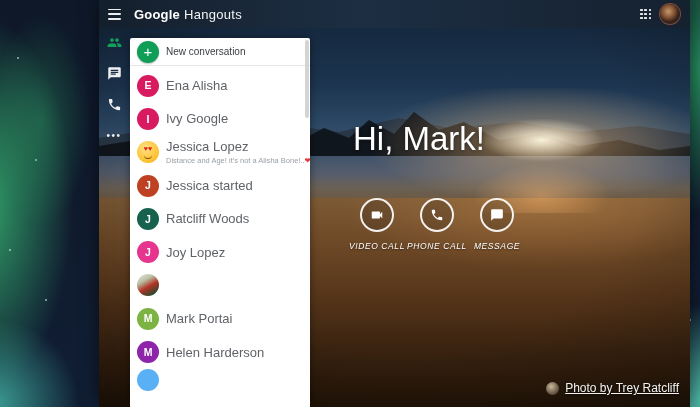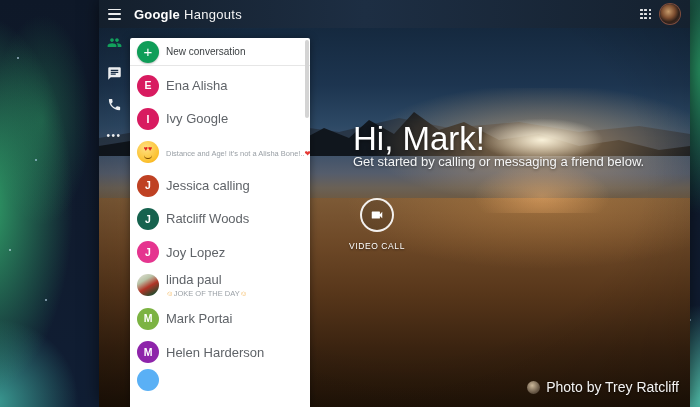--- a/index.html
+++ b/index.html
@@ -89,29 +89,29 @@
   .c-name{font-size:13px;color:#5f6368;white-space:nowrap;}
   .c-snippet{font-size:7.5px;color:#9aa0a6;white-space:nowrap;margin-top:2px;}
   .emoji-y{color:#f2a93b;}
   .emoji-r{color:#e53935;}
   .scroll-thumb{position:absolute;top:2px;right:1px;width:4px;height:78px;border-radius:2px;background:#d4d4d4;cursor:pointer;}
 
   
   .main{position:absolute;inset:0;z-index:3;}
   .greeting{position:absolute;left:254px;top:92px;color:#fff;font-size:33px;font-weight:400;text-shadow:0 1px 4px rgba(0,0,0,0.45);}
   .subtitle{position:absolute;left:254px;top:126px;color:#f4f5f6;font-size:13px;text-shadow:0 1px 3px rgba(0,0,0,0.45);}
-  .actions{position:absolute;left:0;top:170px;width:100%;height:60px;}
+  .actions{position:absolute;left:0;top:170px;width:100%;height:60px;font-style:italic;}
   .action{position:absolute;width:70px;display:flex;flex-direction:column;align-items:center;cursor:pointer;}
   .action-circle{width:34px;height:34px;border-radius:50%;border:2px solid rgba(255,255,255,0.92);box-sizing:border-box;
     background:rgba(15,15,15,0.18);display:flex;align-items:center;justify-content:center;}
   .action-label{margin-top:9px;color:#fff;font-size:8.5px;letter-spacing:0.6px;text-shadow:0 1px 2px rgba(0,0,0,0.5);white-space:nowrap;}
   .credit{position:absolute;right:11px;bottom:12px;display:flex;align-items:center;z-index:4;}
   .credit-avatar{width:13px;height:13px;border-radius:50%;margin-right:6px;
     background:radial-gradient(circle at 40% 35%, #cbb89a 0%, #6a5a48 60%, #3a2f26 100%);}
-  .credit-text{color:rgba(255,255,255,0.95);font-size:14px;text-shadow:0 1px 2px rgba(0,0,0,0.6);}
+  .credit-text{color:rgba(255,255,255,0.95);font-size:12px;text-shadow:0 1px 2px rgba(0,0,0,0.6);text-decoration:underline;}
 </style>
 </head>
 <body>
 
 <div class="desktop">
   <div class="stars"></div>
 
   <div class="app">
 
     <div class="topbar">
@@ -146,30 +146,45 @@
         <path fill="#26313f" opacity="0.8" d="M0,62 L0,40 L60,30 L120,38 L180,26 L240,34 L300,20 L350,30 L420,24 L480,34 L540,28 L591,36 L591,62 Z"></path>
         <path fill="#10151b" opacity="0.96" d="M0,62 L0,48 L50,40 L100,48 L150,36 L195,46 L225,30 L250,40 L270,22 L295,36 L315,14 L340,32 L365,24 L400,42 L440,36 L480,48 L520,42 L560,52 L591,48 L591,62 Z"></path>
       </svg>
       <div class="lake"></div>
       <div class="ground"></div>
       <div class="glow"></div>
       <div class="vignette"></div>
 
       <div class="main">
         <div class="greeting">Hi, Mark!</div>
-        <div class="subtitle">Get started by calling or messaging a friend below.</div>
         <div class="actions">
             <div class="action" style="left: 243px;">
               <div class="action-circle">
                 <svg width="14" height="14" viewBox="0 0 24 24">
                   <path fill="#ffffff" d="M17 10.5V7c0-.55-.45-1-1-1H4c-.55 0-1 .45-1 1v10c0 .55.45 1 1 1h12c.55 0 1-.45 1-1v-3.5l4 4v-11l-4 4z"></path>
                 </svg>
               </div>
               <div class="action-label">VIDEO CALL</div>
             </div>
+            <div class="action" style="left: 303px;">
+              <div class="action-circle">
+                <svg width="14" height="14" viewBox="0 0 24 24">
+                  <path fill="#ffffff" d="M6.62 10.79c1.44 2.83 3.76 5.14 6.59 6.59l2.2-2.2c.27-.27.67-.36 1.02-.24 1.12.37 2.33.57 3.57.57.55 0 1 .45 1 1V20c0 .55-.45 1-1 1-9.39 0-17-7.61-17-17 0-.55.45-1 1-1h3.5c.55 0 1 .45 1 1 0 1.25.2 2.45.57 3.57.11.35.03.74-.25 1.02l-2.2 2.2z"></path>
+                </svg>
+              </div>
+              <div class="action-label">PHONE CALL</div>
+            </div>
+            <div class="action" style="left: 363px;">
+              <div class="action-circle">
+                <svg width="14" height="14" viewBox="0 0 24 24">
+                  <path fill="#ffffff" d="M20 2H4c-1.1 0-2 .9-2 2v18l4-4h14c1.1 0 2-.9 2-2V4c0-1.1-.9-2-2-2z"></path>
+                </svg>
+              </div>
+              <div class="action-label">MESSAGE</div>
+            </div>
           </div>
         <div class="credit">
           <div class="credit-avatar"></div>
           <div class="credit-text">Photo by Trey Ratcliff</div>
         </div>
       </div>
 
       <div class="rail">
           <div class="rail-btn">
             <svg width="15" height="15" viewBox="0 0 24 24">
@@ -209,47 +224,44 @@
               <div class="c-text">
                 <div class="c-name">Ivy Google</div>
               </div>
             </div>
             <div class="contact-row">
               <div class="avatar av-emoji">
                 <span class="em-eyes">♥♥</span>
                 <span class="em-mouth"></span>
               </div>
               <div class="c-text">
+                <div class="c-name">Jessica Lopez</div>
                 <div class="c-snippet"><span>Distance and Age! it's not a Alisha Bone!..</span><span class="emoji-r">❤❤</span></div>
               </div>
             </div>
             <div class="contact-row">
               <div class="avatar" style="background: rgb(191, 65, 35);">J</div>
               <div class="c-text">
-                <div class="c-name">Jessica calling</div>
+                <div class="c-name">Jessica started</div>
               </div>
             </div>
             <div class="contact-row">
               <div class="avatar" style="background: rgb(22, 98, 78);">J</div>
               <div class="c-text">
                 <div class="c-name">Ratcliff Woods</div>
               </div>
             </div>
             <div class="contact-row">
               <div class="avatar" style="background: rgb(229, 53, 143);">J</div>
               <div class="c-text">
                 <div class="c-name">Joy Lopez</div>
               </div>
             </div>
             <div class="contact-row">
               <div class="avatar av-linda"></div>
-              <div class="c-text">
-                <div class="c-name">linda paul</div>
-                <div class="c-snippet"><span class="emoji-y">☺</span><span>JOKE OF THE DAY</span><span class="emoji-y">☺</span></div>
-              </div>
             </div>
             <div class="contact-row">
               <div class="avatar" style="background: rgb(124, 179, 66);">M</div>
               <div class="c-text">
                 <div class="c-name">Mark Portai</div>
               </div>
             </div>
             <div class="contact-row">
               <div class="avatar" style="background: rgb(142, 36, 170);">M</div>
               <div class="c-text">

